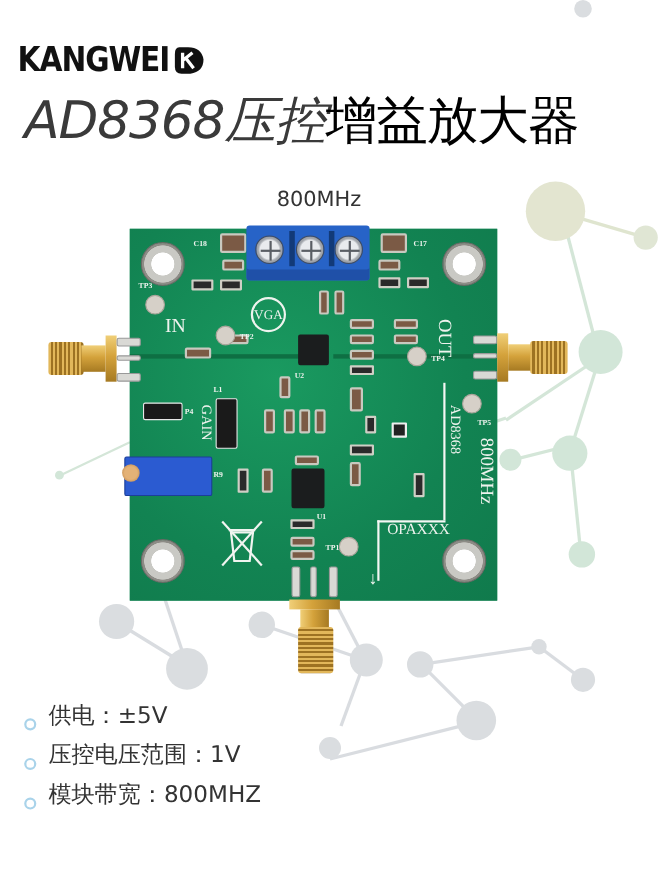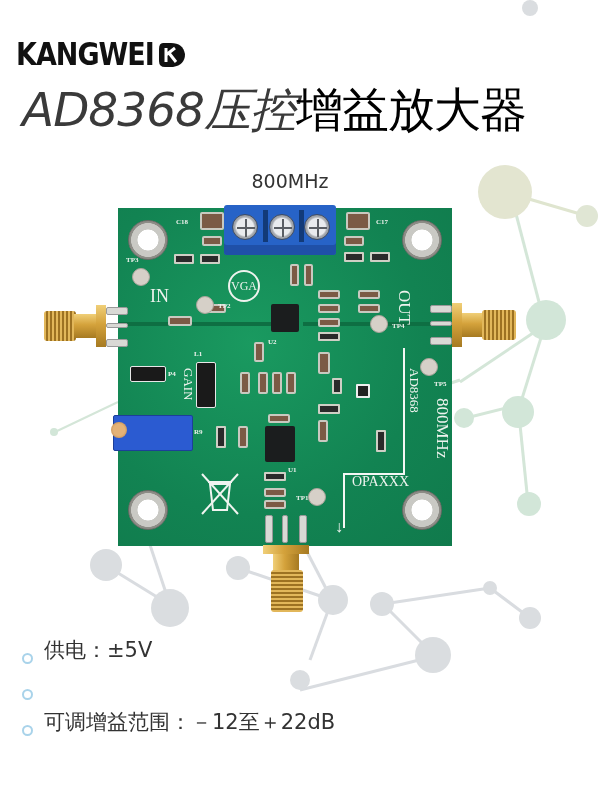--- a/index.html
+++ b/index.html
@@ -254,18 +254,19 @@
   <div class="pot-screw"></div>
 </div>
 
 <div class="specs">
   <div class="spec-item">
     <span class="spec-bullet"></span>
     <span class="spec-text"><span>供电：</span><span>±5V</span></span>
   </div>
   <div class="spec-item">
     <span class="spec-bullet"></span>
+    <span class="spec-text"><span>压控电压范围：</span><span>1V</span></span>
   </div>
   <div class="spec-item">
     <span class="spec-bullet"></span>
-    <span class="spec-text"><span>可调增益范围：</span><span>－12至＋22dB</span></span>
+    <span class="spec-text"><span>模块带宽：</span><span>800MHZ</span></span>
   </div>
 </div>
 
 </body></html>

